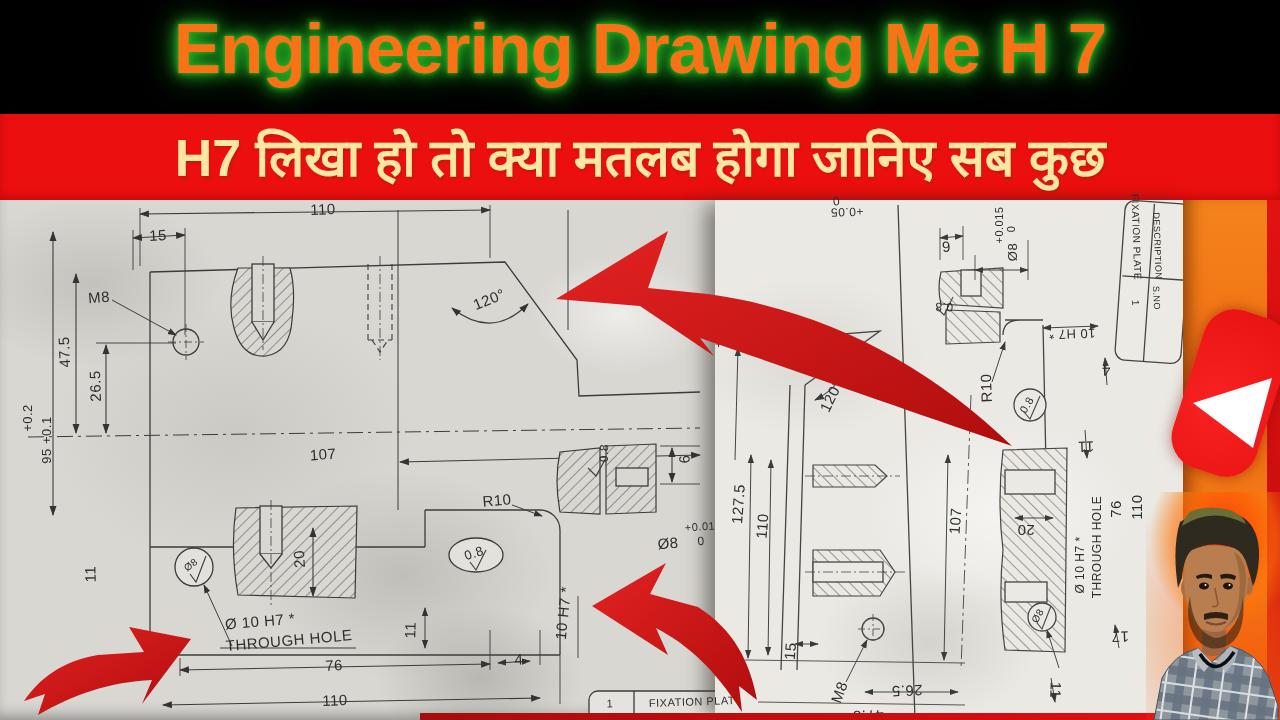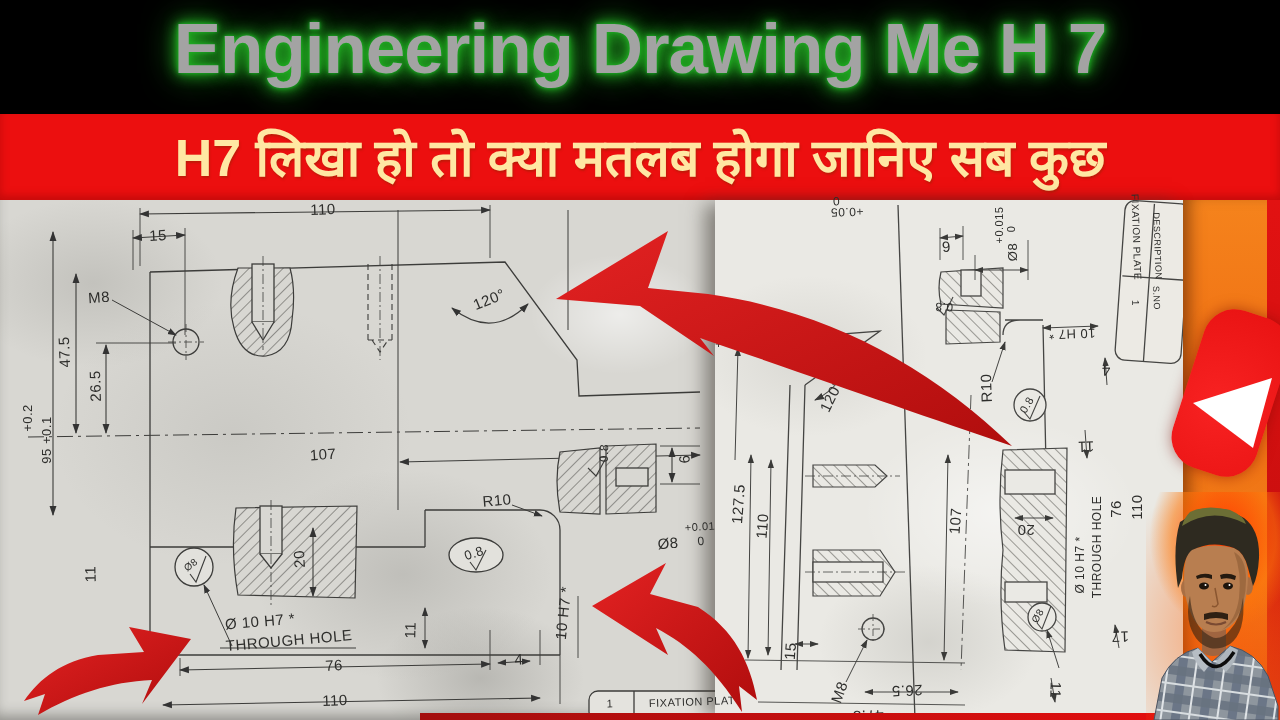--- a/index.html
+++ b/index.html
@@ -1,21 +1,21 @@
 <!DOCTYPE html>
 <html style="--bg-black: #000000; --title-glow: #2fdc2f; --banner-bg: #ec0f0f; --banner-text: #ffe7a3; --paper-left: #d8d7d2; --paper-right: #eae9e4; --line-color: #3c3c3a; --arrow-red: #cf1414; --youtube-orange: #f07c18; --youtube-red: #e81212;"><head>
 <meta charset="utf-8">
 <style>
   html,body{margin:0;padding:0;background:#111;}
   .stage{position:relative;width:1280px;height:720px;overflow:hidden;background:#000;
          font-family:"Liberation Sans",sans-serif;}
   
   .title-bar{position:absolute;left:0;top:0;width:1280px;height:114px;background:var(--bg-black,#000);}
   .title-text{position:absolute;left:0;top:8px;width:100%;text-align:center;
-    font-size:71px;font-weight:bold;letter-spacing:-1px;color:#a3a3a3;white-space:nowrap;
+    font-size:71px;font-weight:bold;letter-spacing:-1px;color:#f97316;white-space:nowrap;
     text-shadow:0 0 6px #1fa81f,0 0 16px var(--title-glow,#2fdc2f),0 0 34px #23a523,0 0 3px #083;}
   
   .subtitle-bar{position:absolute;left:0;top:114px;width:1280px;height:86px;
     background:var(--banner-bg,#ec0f0f);box-shadow:inset 0 -4px 8px rgba(120,0,0,.35);}
   .subtitle-text{position:absolute;left:0;top:6px;width:100%;text-align:center;
     font-size:52px;font-weight:bold;color:var(--banner-text,#ffe7a3);white-space:nowrap;
     text-shadow:1px 2px 2px rgba(140,40,0,.45);}
   
   .drawing-area{position:absolute;left:0;top:200px;width:1280px;height:520px;background:#cfcecb;}
   .paper{position:absolute;top:0;height:520px;overflow:hidden;}

